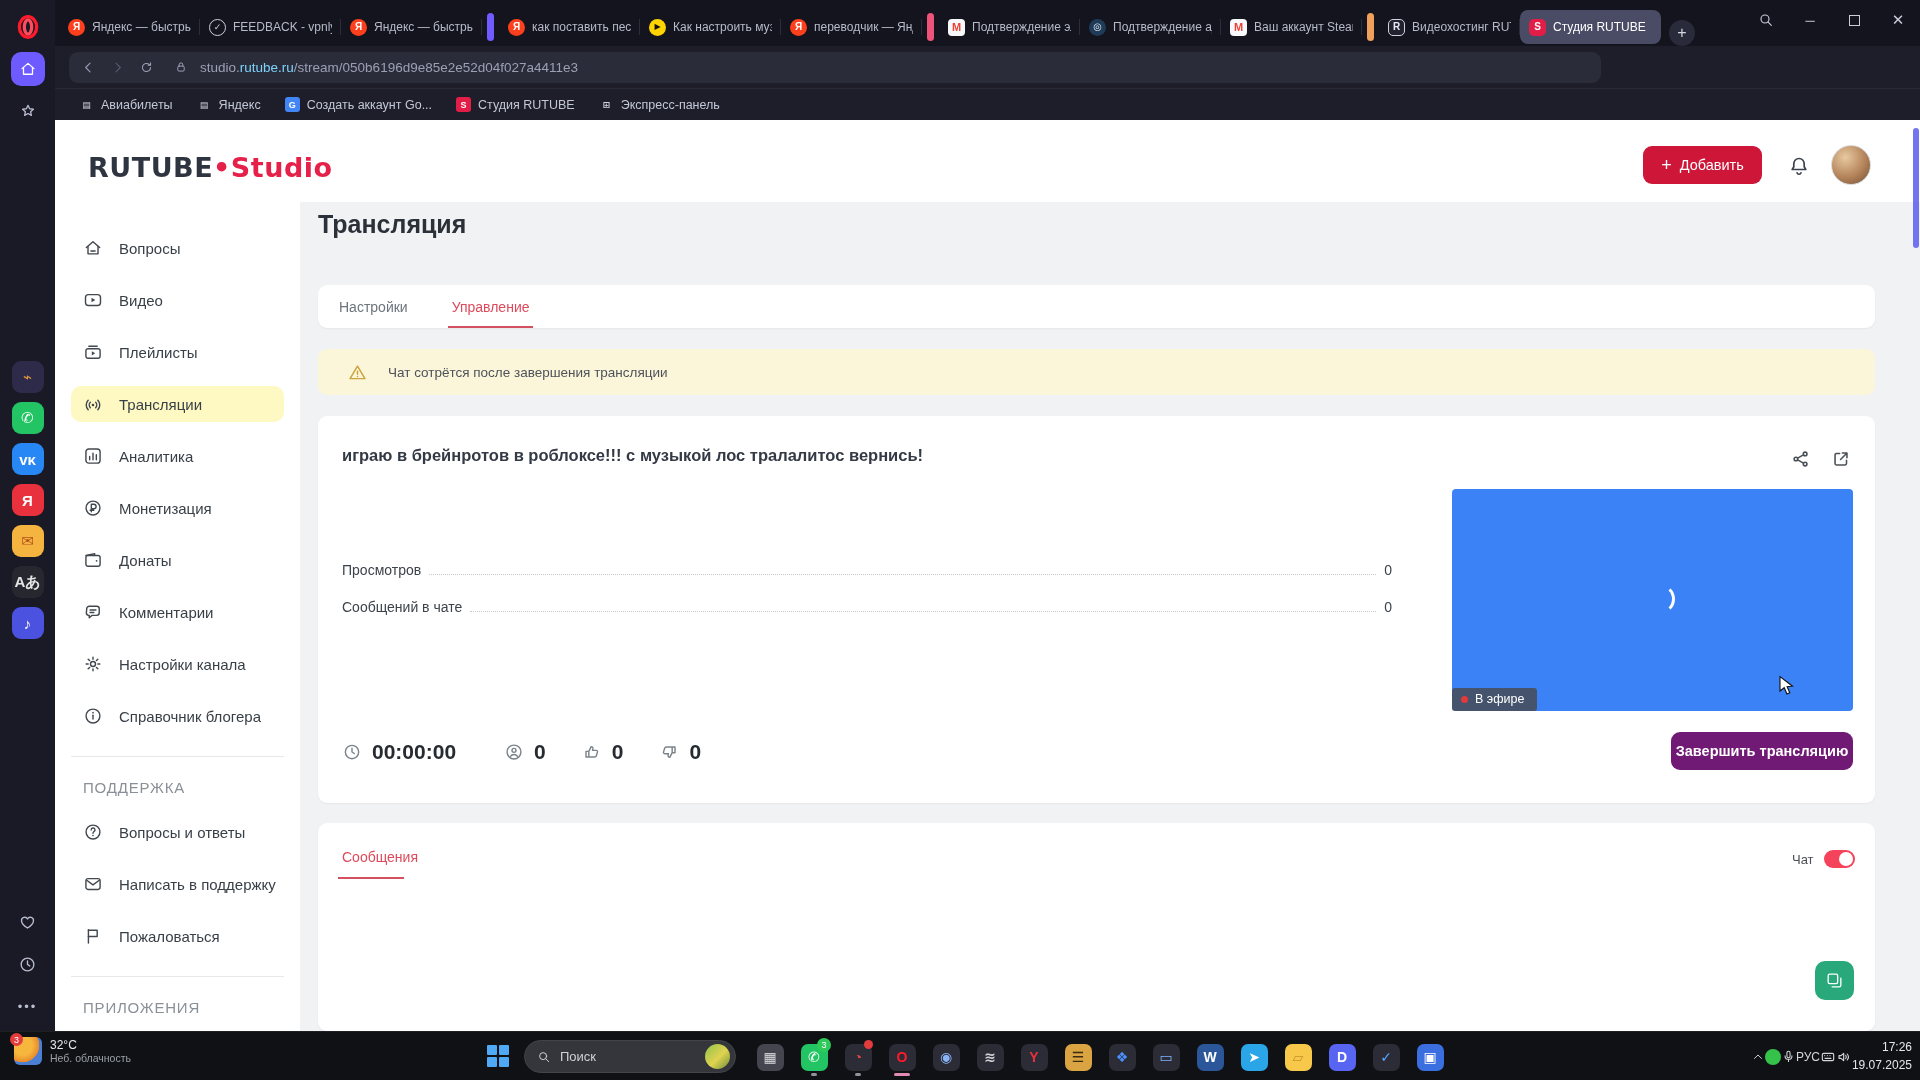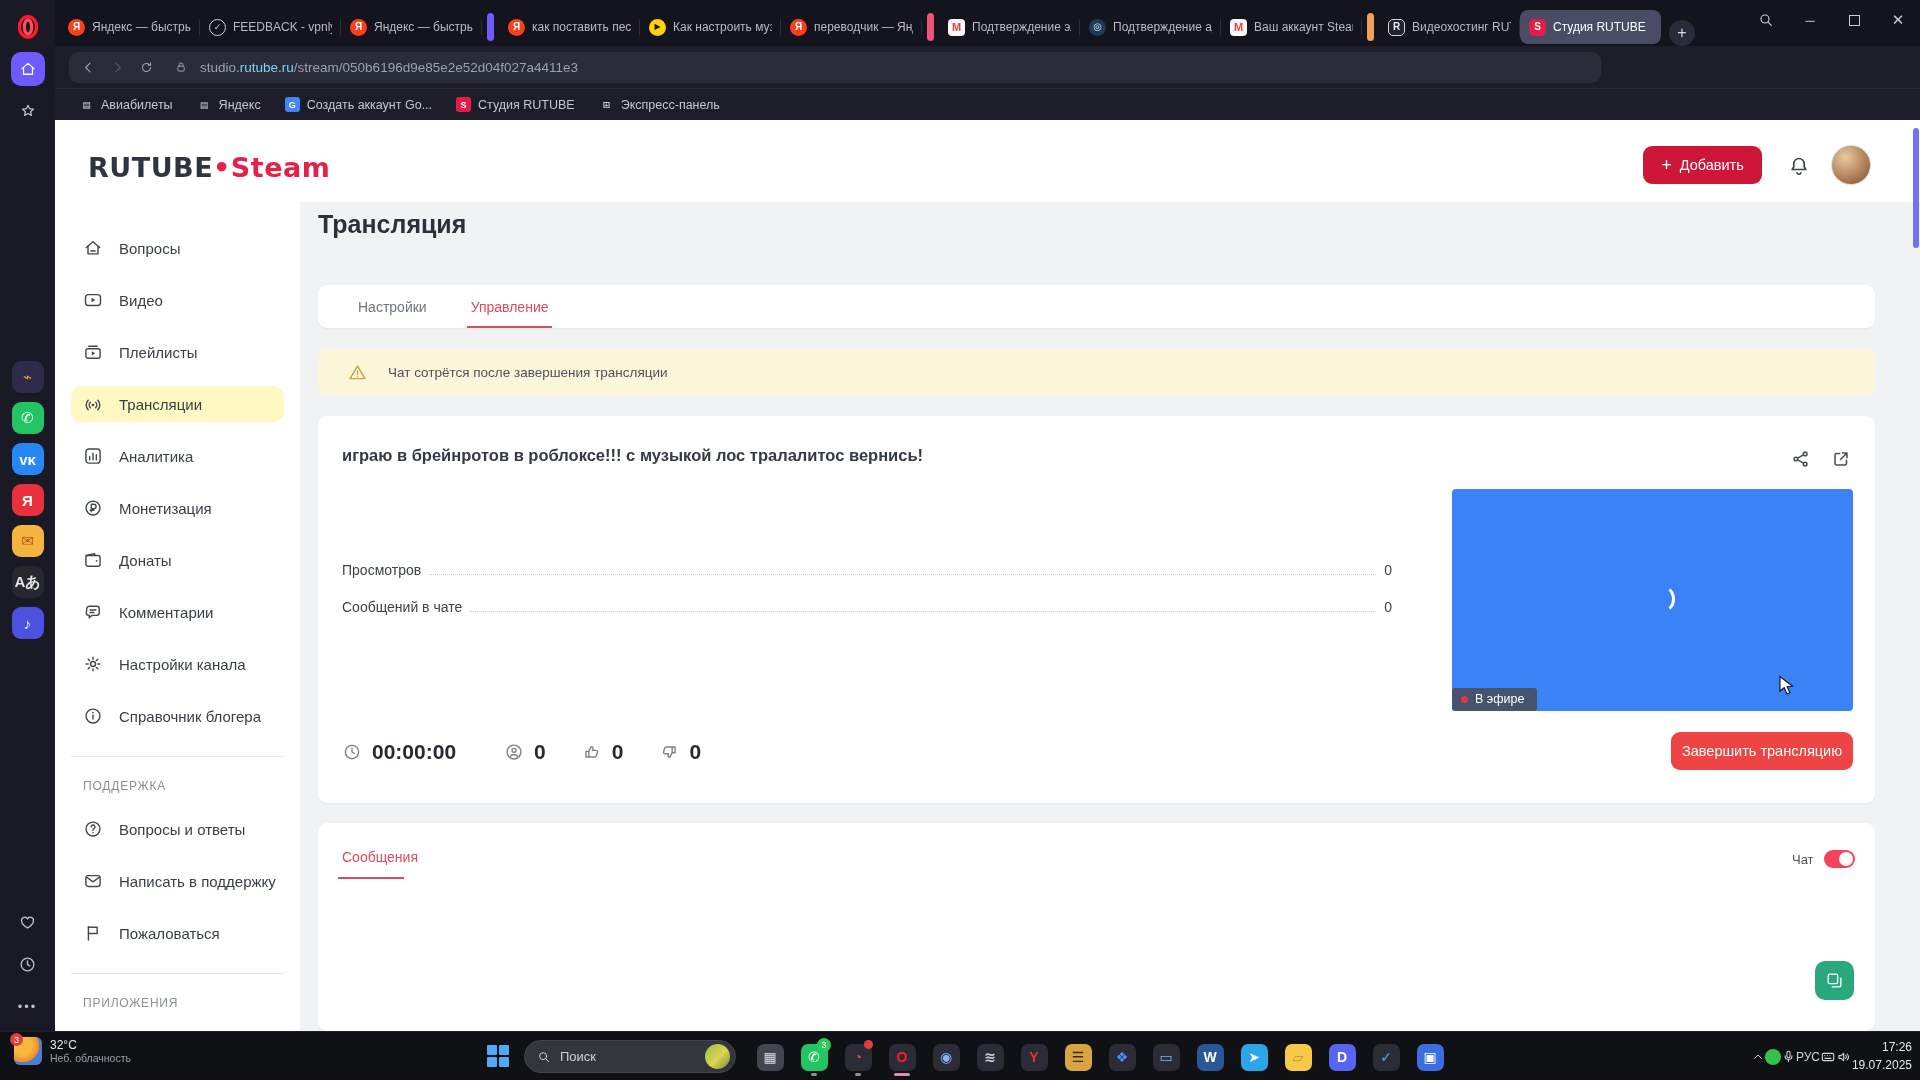--- a/index.html
+++ b/index.html
@@ -44,45 +44,45 @@
   #studio-header{left:0;right:0;top:0;height:82px;background:#fff}
   #logo{left:33px;top:32px;font-size:27px;font-weight:800;letter-spacing:.5px;color:#2e3440;font-family:"DejaVu Sans",sans-serif}
   #logo .dot{color:#e5214a}#logo .st{color:#e5214a;font-weight:700}
   #add-btn{left:1588px;top:26px;width:119px;height:38px;background:#cd1638;border-radius:9px;color:#fff;font-size:14.5px;display:flex;align-items:center;justify-content:center;gap:8px}
   #bell{left:1732px;top:34px;width:24px;height:24px;color:#3c424b}
   #avatar{left:1776px;top:25px;width:40px;height:40px;border-radius:50%;background:radial-gradient(circle at 35% 30%,#e8c9a0,#b4835a 55%,#6e4f33);border:1px solid #d8dadd}
   #nav{left:0;top:82px;width:245px;bottom:0;background:#fff;padding-top:28px}
   .nav-item{height:36px;margin:0 16px 16px 16px;display:flex;align-items:center;gap:16px;padding-left:12px;border-radius:10px;color:#383f47;font-size:15px}
   .nav-item.active{background:#fef9c3}
   .nicon{color:#42484f;width:20px;height:20px}
-  .nav-sec{margin:12px 0 18px 28px;font-size:12px;letter-spacing:.8px;color:#8a9098}
+  .nav-sec{margin:12px 0 18px 28px;font-size:15px;letter-spacing:.8px;color:#8a9098}
   .nav-div{height:1px;background:#e7e8ea;margin:22px 16px}
   #content{left:245px;right:0;top:82px;bottom:0;background:#f1f2f4}
   .card{position:absolute;left:18px;width:1557px;background:#fff;border-radius:9px;box-shadow:0 1px 2px rgba(20,24,30,.05)}
   #page-title{left:18px;top:8px;font-size:25px;font-weight:700;color:#2b3138}
-  #tabs-card{top:83px;height:43px;display:flex;align-items:center;padding-left:40px;gap:44px}
+  #tabs-card{top:83px;height:43px;display:flex;align-items:center;padding-left:21px;gap:44px}
   .ptab{font-size:14px;color:#6d747c;position:relative;height:100%;display:flex;align-items:center}
   .ptab.active{color:#dd4a5c}
   .ptab.active:after{content:"";position:absolute;left:-4px;right:-4px;bottom:0;height:2px;background:#d25060}
   #warning{top:147px;height:46px;background:#fbf6da;box-shadow:none;display:flex;align-items:center;gap:20px;padding-left:29px;font-size:13.5px;color:#4e5259}
   #stream-card{top:214px;height:387px}
   #stream-title{left:24px;top:30px;font-size:16.5px;font-weight:700;color:#333a45;width:1050px}
   .mini-ic{position:absolute;width:22px;height:22px;color:#4a5056}
   #stats{left:24px;top:146px;width:1050px}
   .srow{display:flex;align-items:baseline;height:37px;font-size:14px;color:#3d434b}
   .leader{flex:1;border-bottom:1.5px dotted #c7cace;margin:0 8px 4px 8px}
   #timer-row{position:absolute;left:24px;top:324px;display:flex;align-items:center;color:#262b31}
   #timer-row .num{font-size:21px;font-weight:700;margin-left:10px}
   #timer-row .cico{width:20px;height:20px;color:#7c828a}
   #video{left:1134px;top:73px;width:401px;height:222px;background:#3b82f6;border-radius:4px}
   #spinner{left:193px;top:95px;width:30px;height:30px;border:3px solid transparent;border-right-color:#fff;border-radius:50%}
   #live{left:0;bottom:0;background:rgba(72,72,74,.8);color:#fff;font-size:12.5px;display:flex;align-items:center;gap:7px;padding:4px 13px 5px 9px;border-radius:3px}
   #live .dot{width:7px;height:7px;border-radius:50%;background:#e03a3a}
   #cursor{left:326px;top:186px}
-  #end-btn{left:1353px;top:316px;width:182px;height:38px;background:#ef4444;border-radius:9px;color:#fff;font-size:14.5px;font-weight:400;display:grid;place-items:center}
+  #end-btn{left:1353px;top:316px;width:182px;height:38px;background:#701a75;border-radius:9px;color:#fff;font-size:14.5px;font-weight:700;display:grid;place-items:center}
   #msg-card{top:621px;height:208px}
   #msg-tab{left:24px;top:26px;font-size:14px;color:#dd4a5c;position:absolute}
   #msg-underline{left:20px;top:54px;width:66px;height:2px;background:#d25060;position:absolute}
   #chat-lbl{left:1474px;top:29px;font-size:13px;color:#4a5056;position:absolute}
   #chat-toggle{left:1506px;top:27px;width:31px;height:18px;border-radius:9px;background:#f4435a;position:absolute}
   #chat-toggle .knob{position:absolute;right:2px;top:2px;width:14px;height:14px;border-radius:50%;background:#fff}
   #float-btn{left:1515px;top:759px;width:39px;height:39px;border-radius:10px;background:#29a87c;color:#fff;display:grid;place-items:center}
   #pg-scroll{right:1px;top:8px;width:6px;height:120px;border-radius:3px;background:#5a5cf0;opacity:.85}
   
   #taskbar{left:0;right:0;bottom:0;height:49px;background:#101114;border-top:1px solid #1f2024}
@@ -324,21 +324,21 @@
       <div class="bm">
         <span class="bm-ic" style="color: rgb(207, 211, 224); background: transparent;">⊞</span>
         <span>Экспресс-панель</span>
       </div>
     </div>
 
   <div id="page" class="abs">
 
     <div id="studio-header" class="abs">
       <div id="logo" class="abs">
-        <span>RUTUBE</span><span class="dot">•</span><span class="st">Steam</span>
+        <span>RUTUBE</span><span class="dot">•</span><span class="st">Studio</span>
       </div>
       <div id="add-btn" class="abs">
         <span style="font-size:18px;font-weight:400">+</span>
         <span>Добавить</span>
       </div>
       <div id="bell" class="abs">
         <svg class="i" width="24" height="24" viewBox="0 0 24 24">
             <path d="M12 4.5a5.2 5.2 0 0 1 5.2 5.2v3.1l1.6 2.7H5.2l1.6-2.7V9.7A5.2 5.2 0 0 1 12 4.5Z"></path>
             <path d="M10 18.8a2.1 2.1 0 0 0 4 0"></path>
           </svg>

